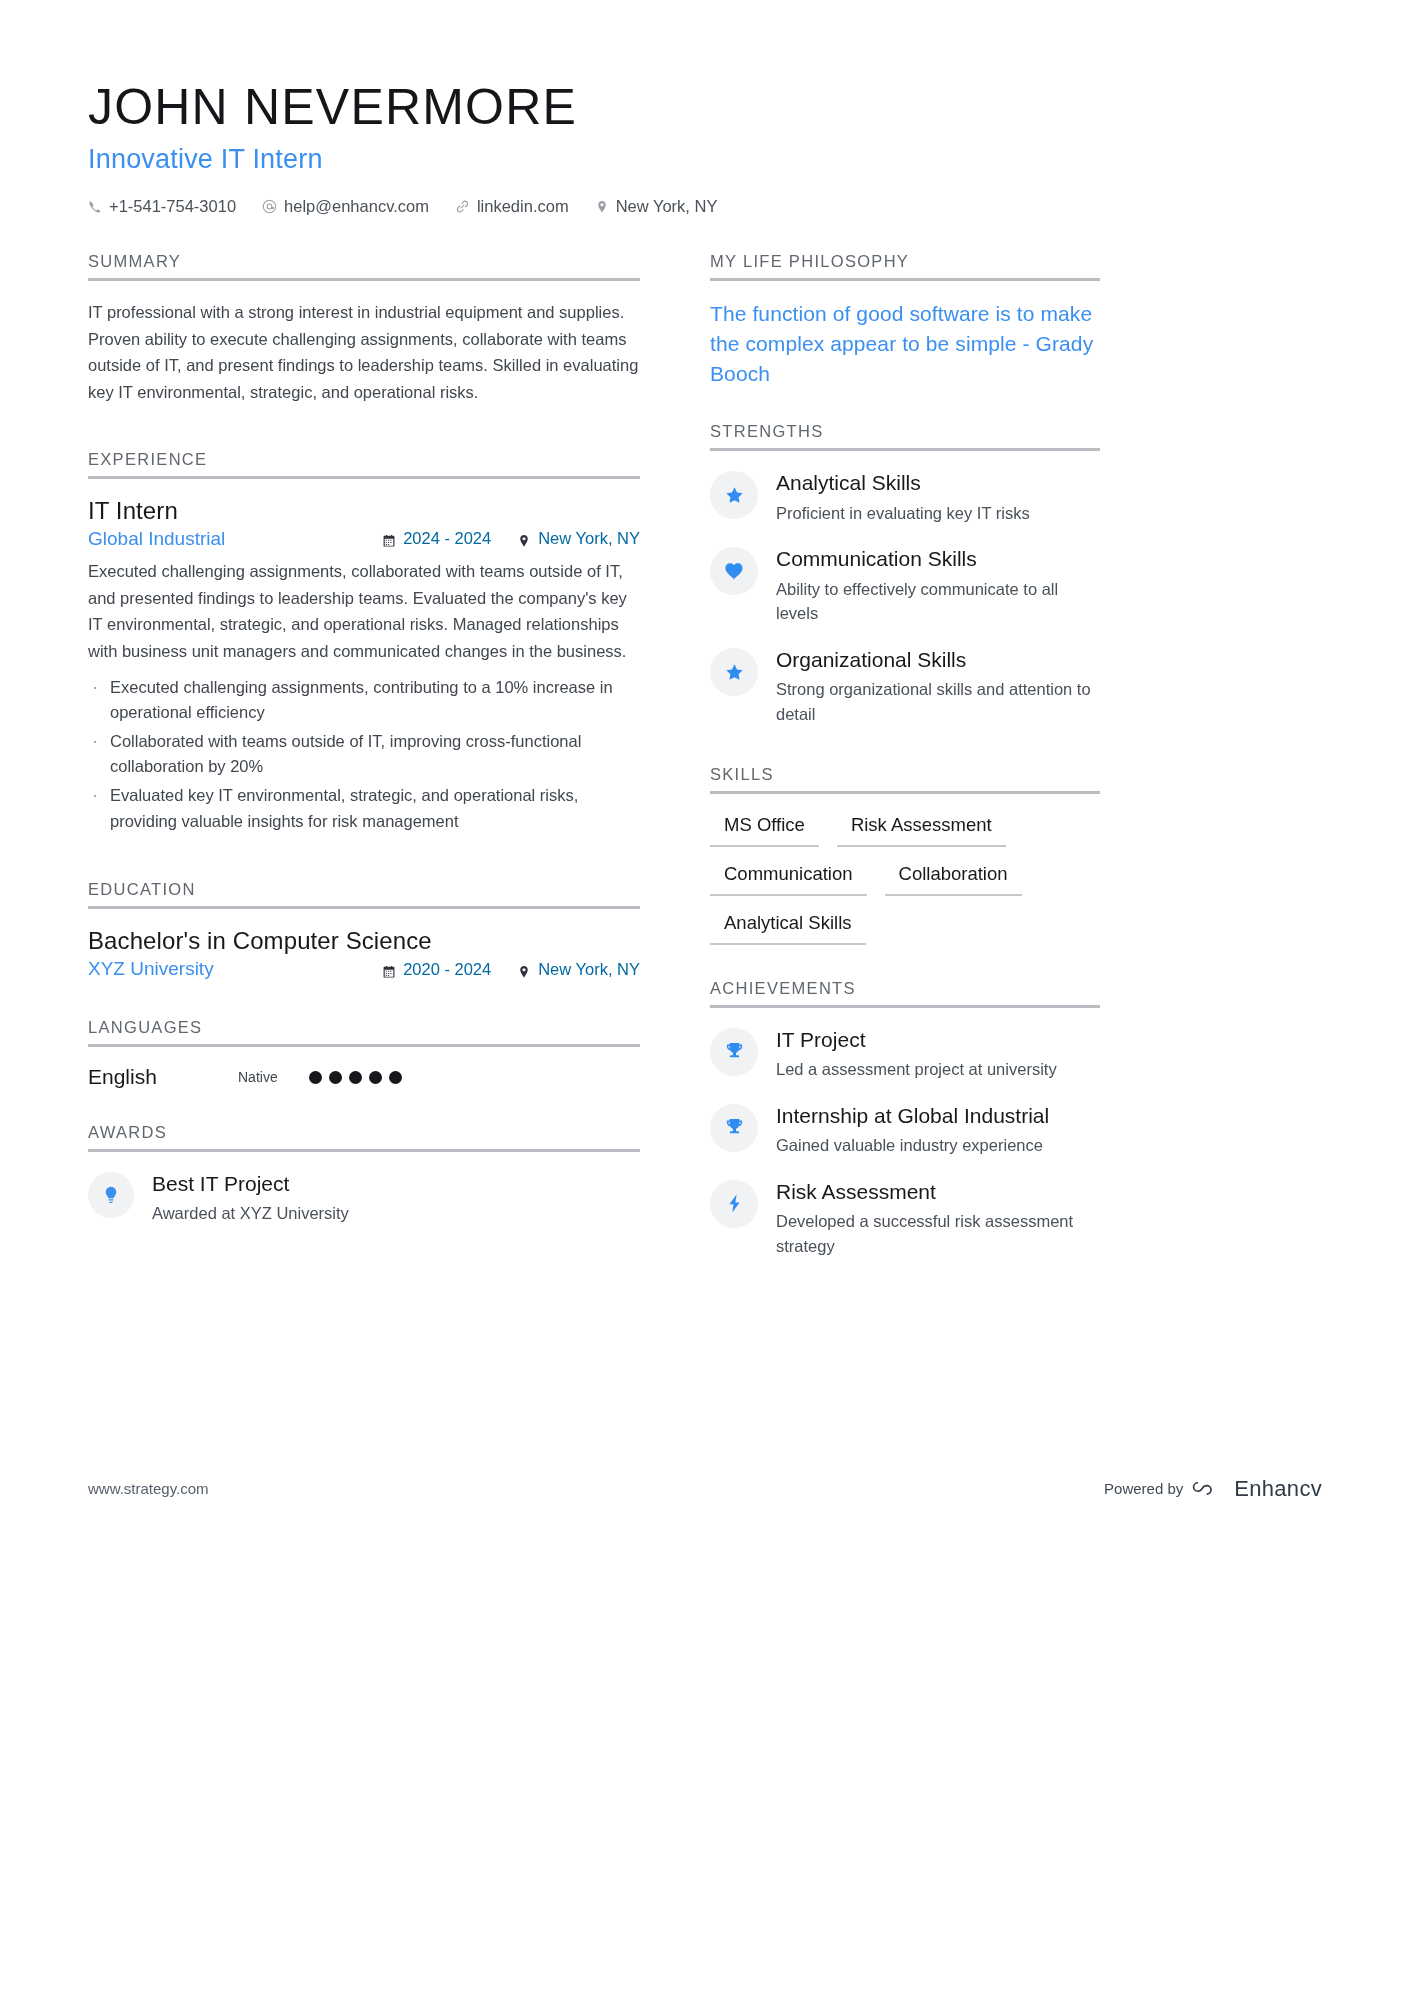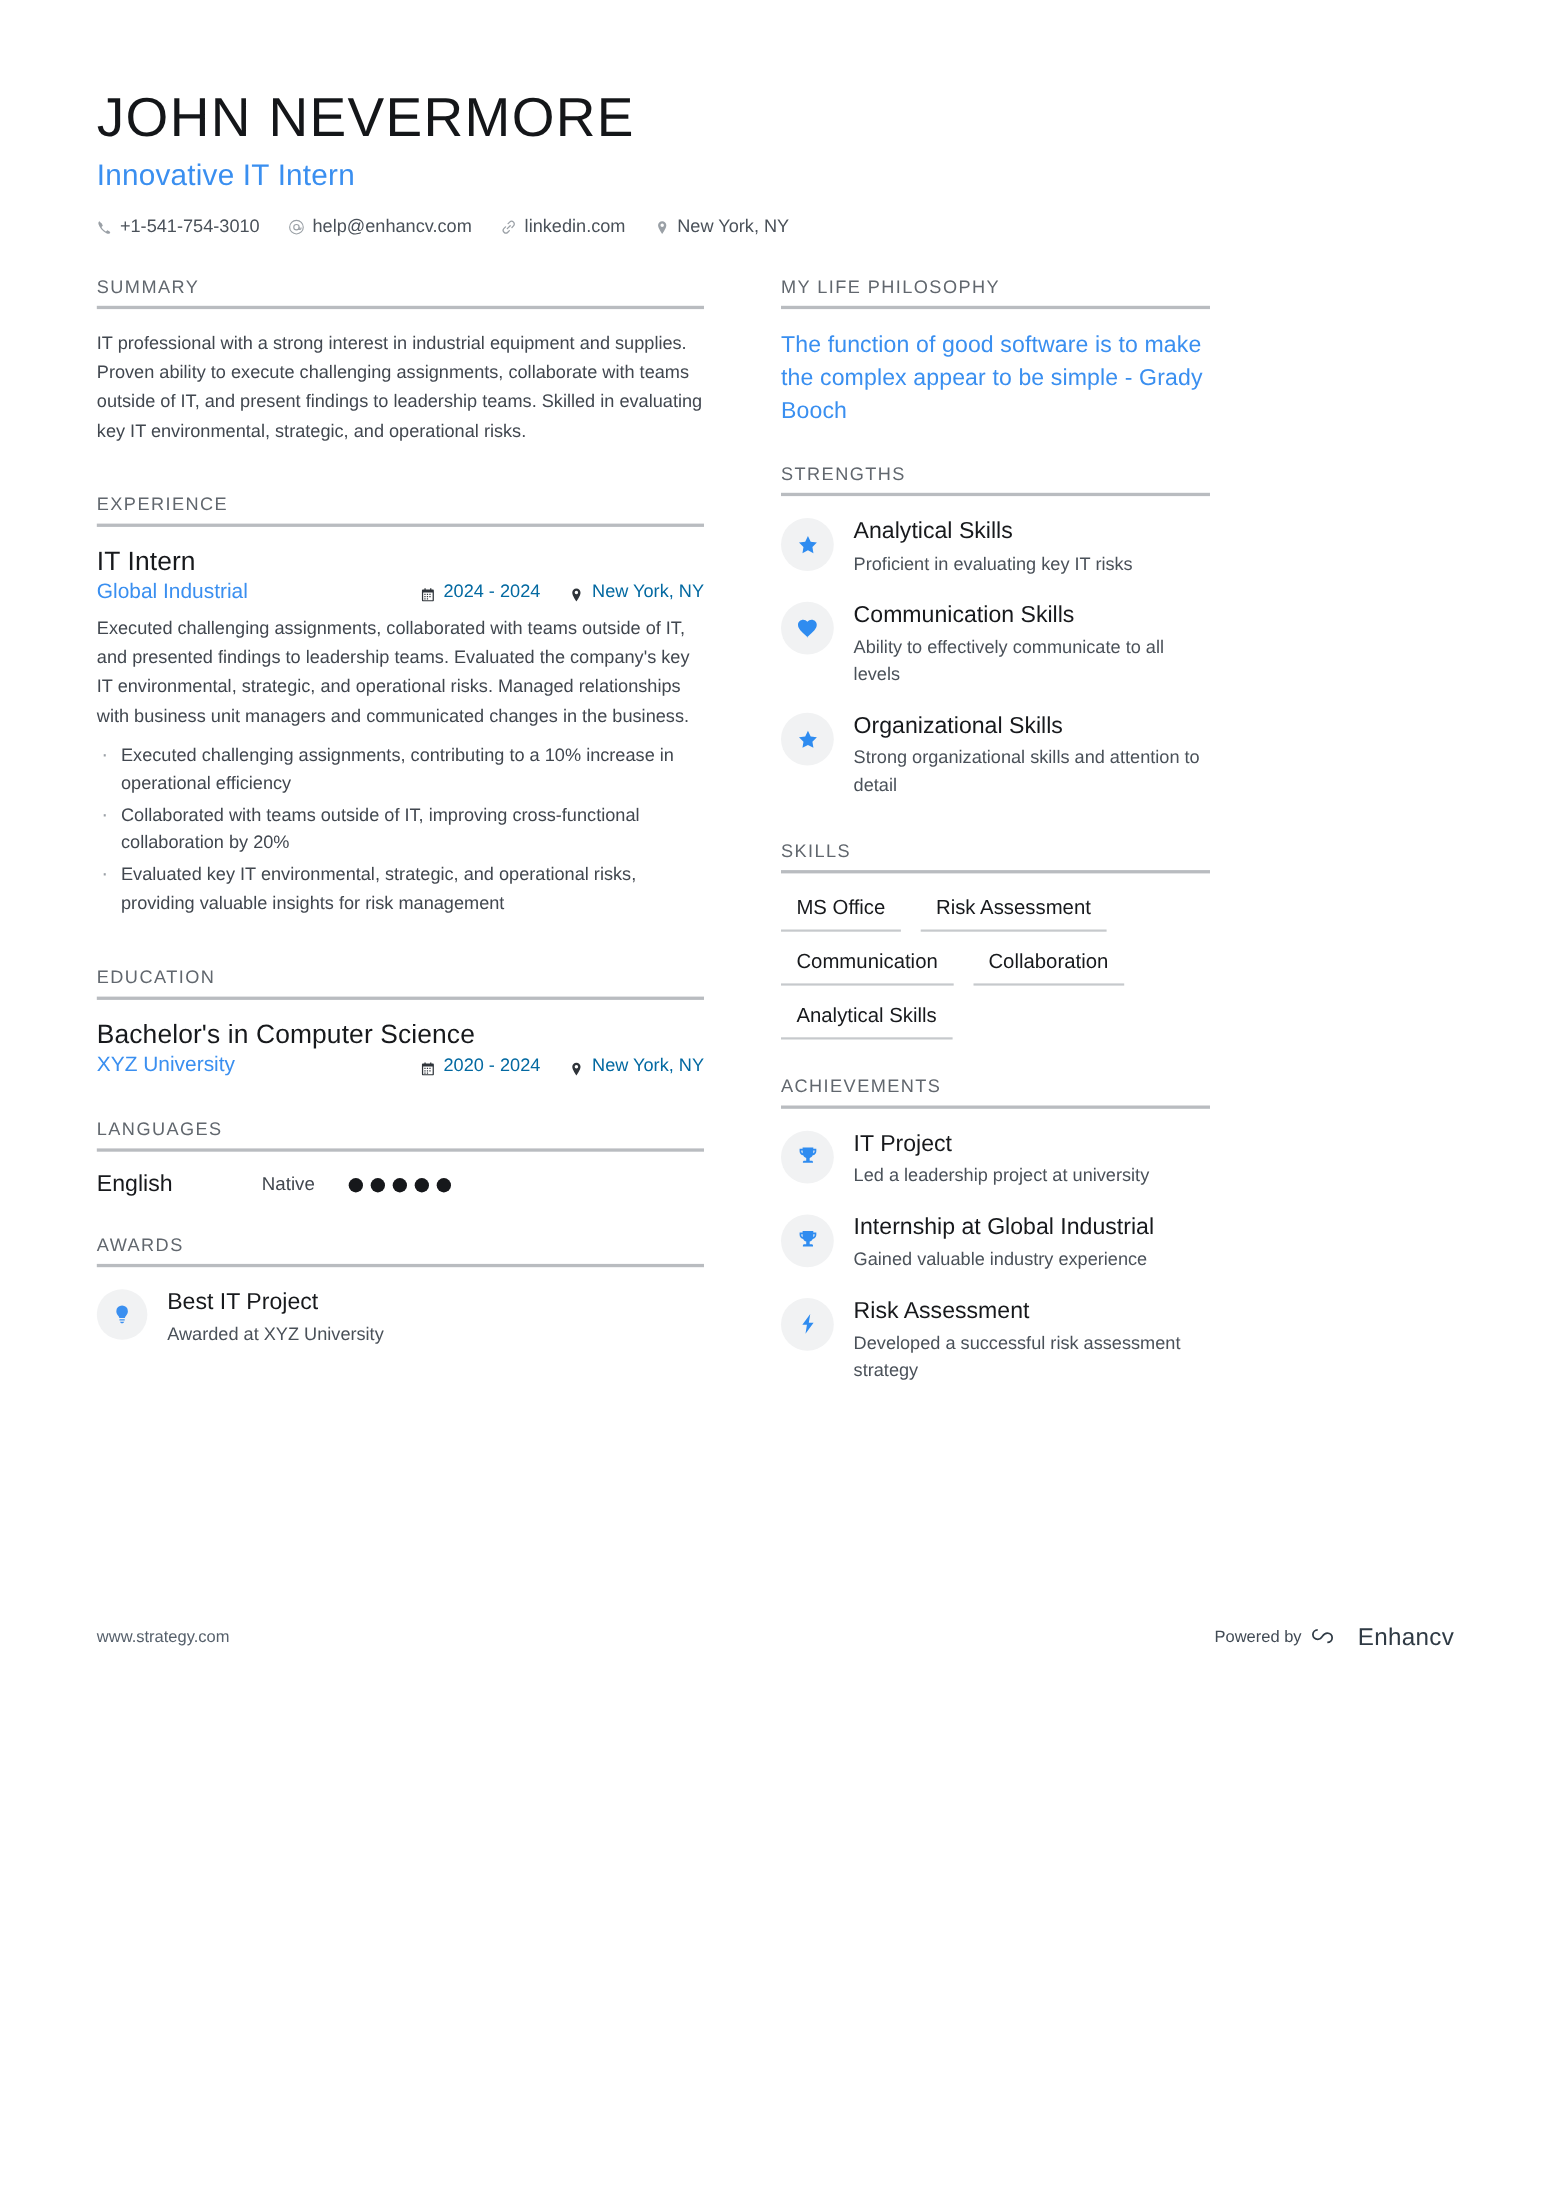--- a/index.html
+++ b/index.html
@@ -125,21 +125,21 @@
     font-size: 19px;
   }
 
   .gap-lg { height: 40px; }
   .gap-md { height: 30px; }
   .gap-sm { height: 18px; }
 
   
   .lang-row { display: flex; align-items: center; font-size: 19px; }
   .lang-name { width: 150px; color: #17191c; font-size: 21px; }
-  .lang-level { font-size: 17px; color: #41474f; margin-right: 31px; }
+  .lang-level { font-size: 14px; color: #41474f; margin-right: 31px; }
   .dots { display: flex; gap: 7px; align-items: center; }
   .dot { width: 13px; height: 13px; border-radius: 50%; background: #16181b; }
 
   
   .ic-item { display: flex; align-items: flex-start; margin-bottom: 20px; }
   .ic-circle {
     width: 48px; height: 48px; border-radius: 50%;
     background: #f1f2f3;
     display: flex; align-items: center; justify-content: center;
     flex: 0 0 48px;
@@ -430,21 +430,21 @@
         <div class="sec-rule"></div>
 
         <div class="ic-item">
           <div class="ic-circle">
             <svg width="21" height="21" viewBox="0 0 16 16" fill="#2f8cf0">
                 <path d="M4.3 1.6v1H2.2v1.6c0 1.5 1.1 2.7 2.5 2.9.4.9 1.2 1.6 2.1 1.8v1.9H5.4c-.5 0-.9.4-.9.9v.6h7v-.6c0-.5-.4-.9-.9-.9H9.2V8.9c.9-.2 1.7-.9 2.1-1.8 1.4-.2 2.5-1.4 2.5-2.9V2.6h-2.1v-1H4.3zM3.4 3.8h.9v1.9c-.5-.3-.9-.8-.9-1.4v-.5zm9.2 0v.5c0 .6-.4 1.1-.9 1.4V3.8h.9z"></path>
               </svg>
           </div>
           <div class="ic-body">
             <div class="ic-title">IT Project</div>
-            <div class="ic-sub">Led a leadership project at university</div>
+            <div class="ic-sub">Led a assessment project at university</div>
           </div>
         </div>
 
         <div class="ic-item">
           <div class="ic-circle">
             <svg width="21" height="21" viewBox="0 0 16 16" fill="#2f8cf0">
                 <path d="M4.3 1.6v1H2.2v1.6c0 1.5 1.1 2.7 2.5 2.9.4.9 1.2 1.6 2.1 1.8v1.9H5.4c-.5 0-.9.4-.9.9v.6h7v-.6c0-.5-.4-.9-.9-.9H9.2V8.9c.9-.2 1.7-.9 2.1-1.8 1.4-.2 2.5-1.4 2.5-2.9V2.6h-2.1v-1H4.3zM3.4 3.8h.9v1.9c-.5-.3-.9-.8-.9-1.4v-.5zm9.2 0v.5c0 .6-.4 1.1-.9 1.4V3.8h.9z"></path>
               </svg>
           </div>
           <div class="ic-body">

